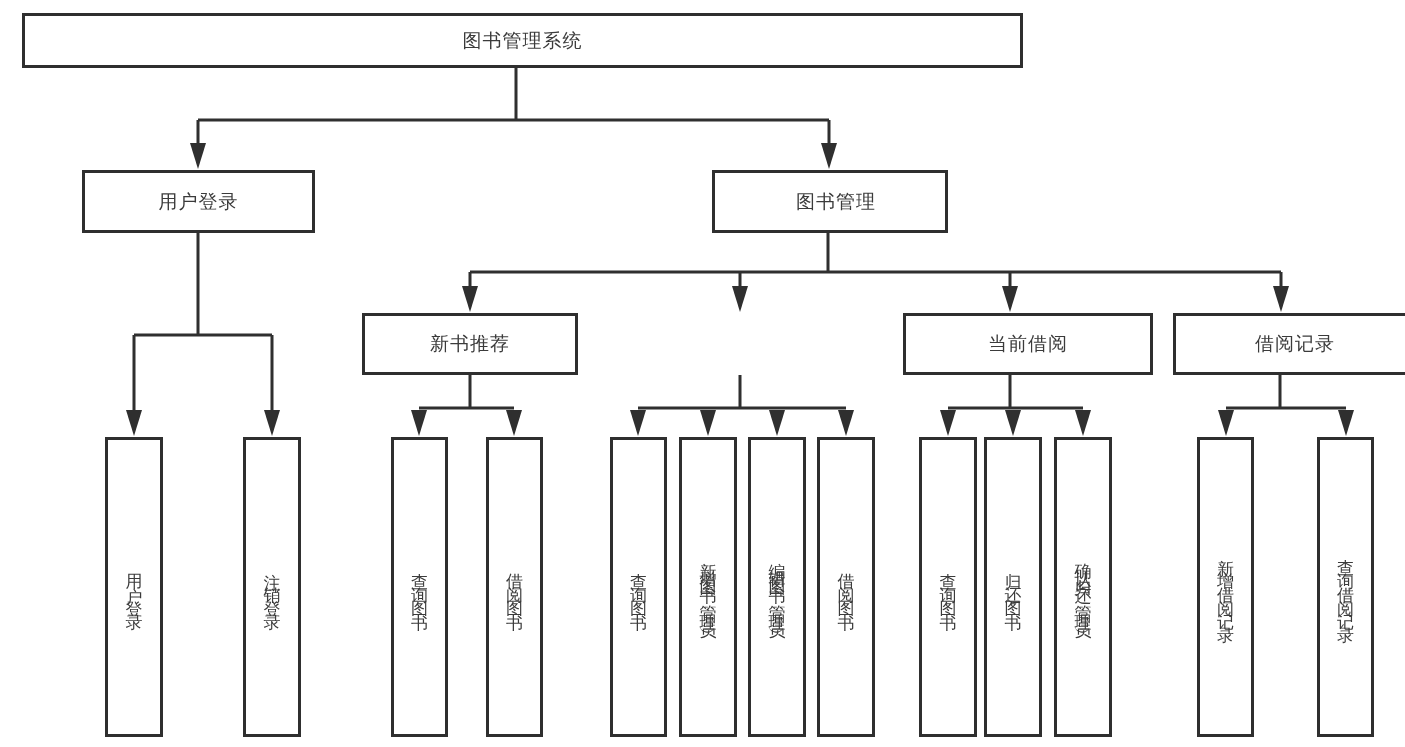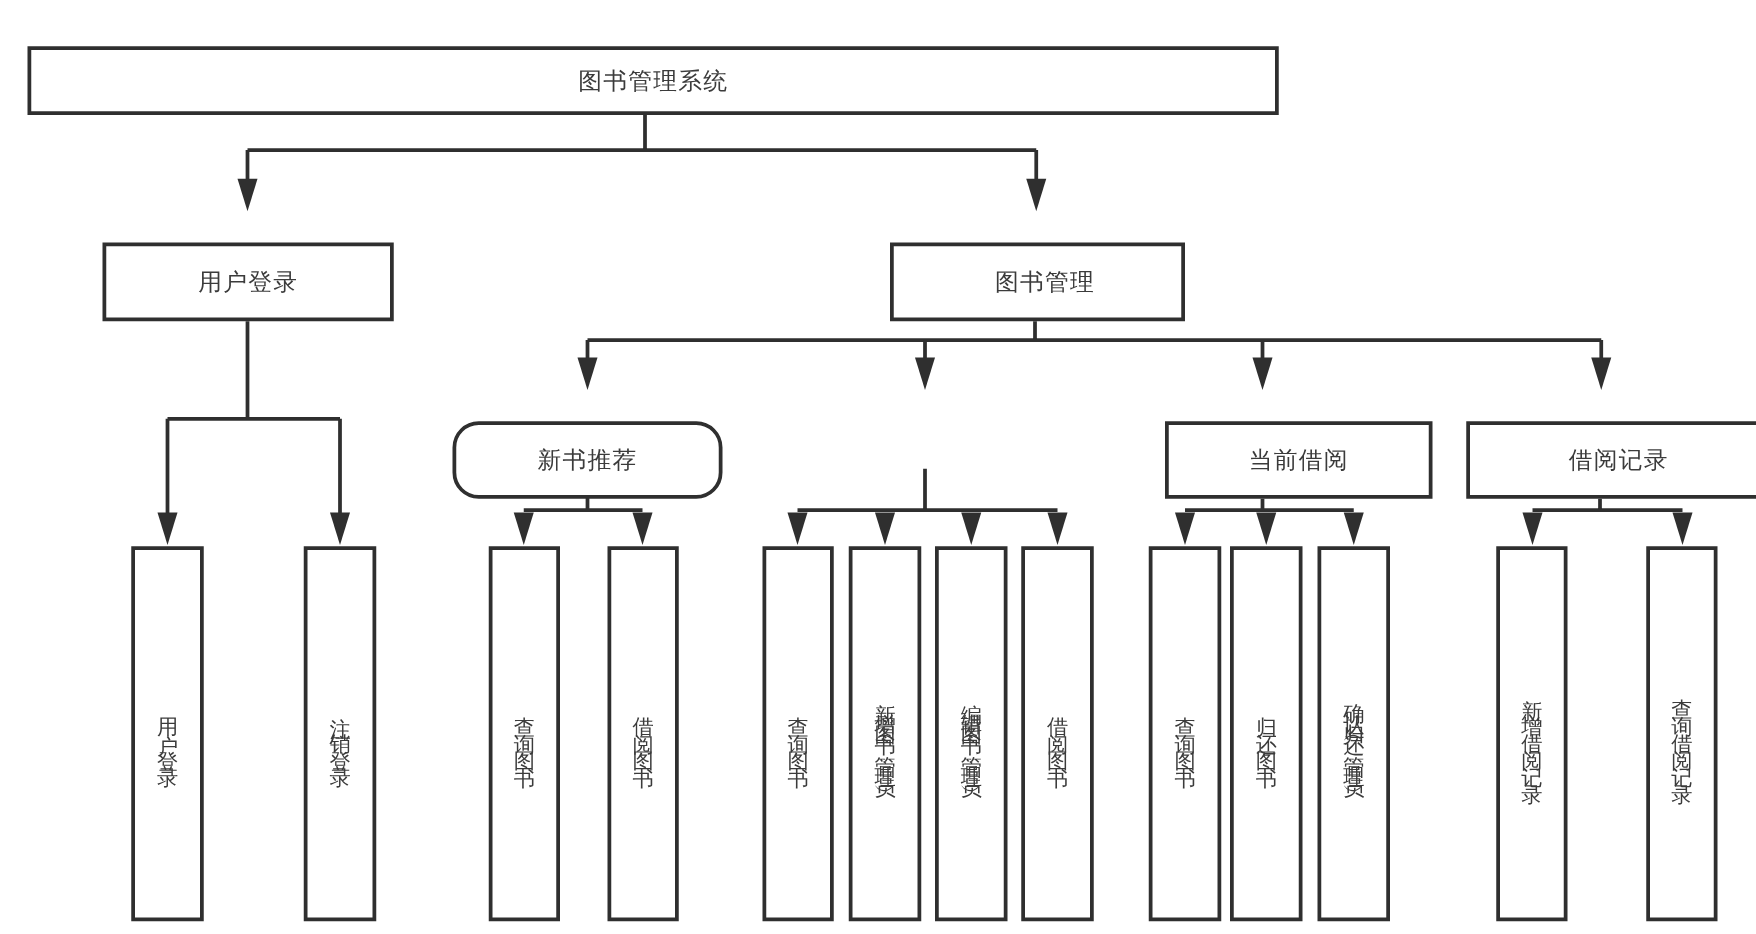--- a/index.html
+++ b/index.html
@@ -11,28 +11,28 @@
     overflow:hidden;
   }
   .node{
     position:absolute;
     border:3px solid #2f2f2f;
     background:#ffffff;
     display:flex;align-items:center;justify-content:center;
     color:#3b3b3b;
     box-sizing:border-box;
   }
-  .h-node{font-size:19px;letter-spacing:1px;margin-top:24px;}
+  .h-node{font-size:19px;letter-spacing:1px;}
   .root{left:22px;top:13px;width:1001px;height:55px;}
   .lvl2-user{left:82px;top:170px;width:233px;height:63px;}
   .lvl2-mgmt{left:712px;top:170px;width:236px;height:63px;padding-left:12px;}
   .lvl3{top:313px;height:62px;}
-  .lvl3-a{left:362px;width:216px;border-radius:21px;}
+  .lvl3-a{left:362px;width:216px;}
   .lvl3-b{left:633px;width:215px;}
-  .lvl3-c{left:932px;width:214px;}
+  .lvl3-c{left:903px;width:250px;}
   .lvl3-d{left:1173px;width:244px;}
   .leaf{top:437px;height:300px;font-size:17px;}
   .v-label{
     writing-mode:vertical-rl;
     text-orientation:mixed;
     letter-spacing:0.8em;
     line-height:1;
     white-space:nowrap;
   }
   .v-label.long{letter-spacing:0.5em;}

